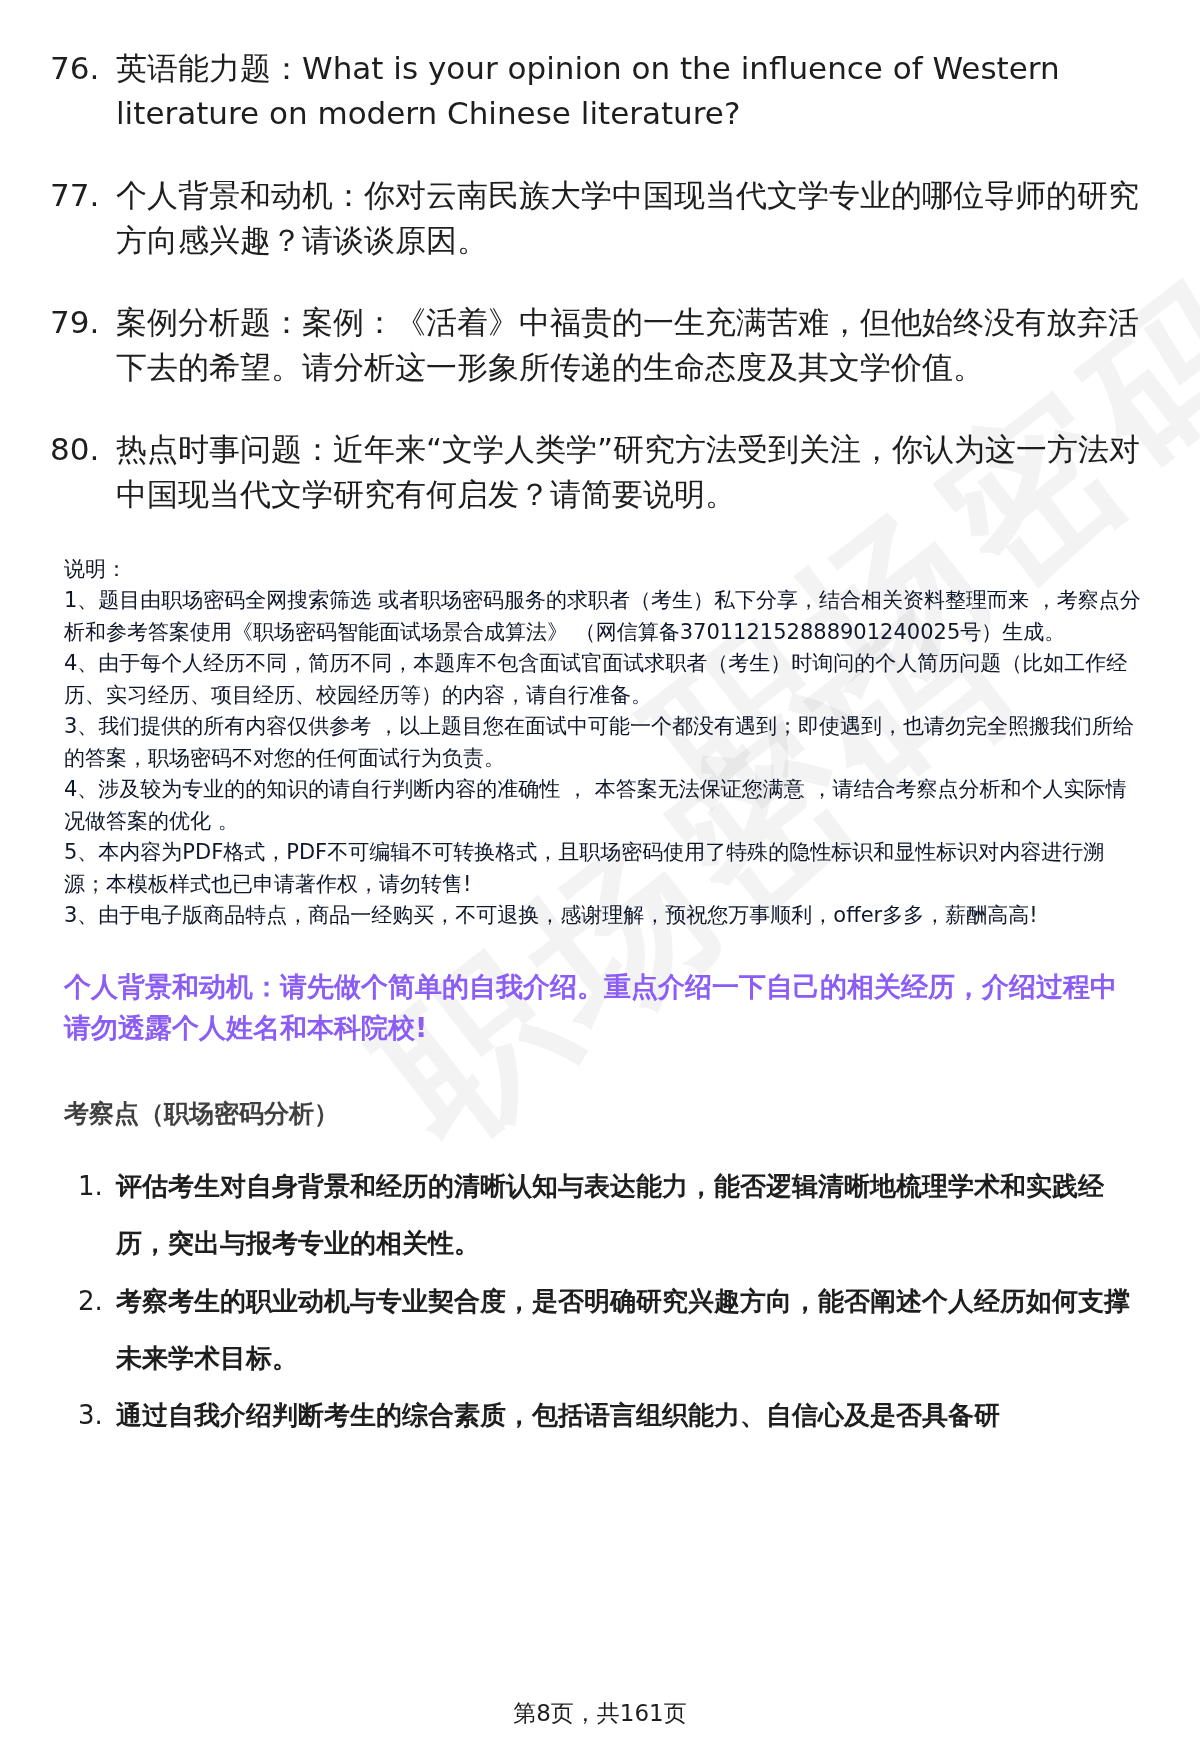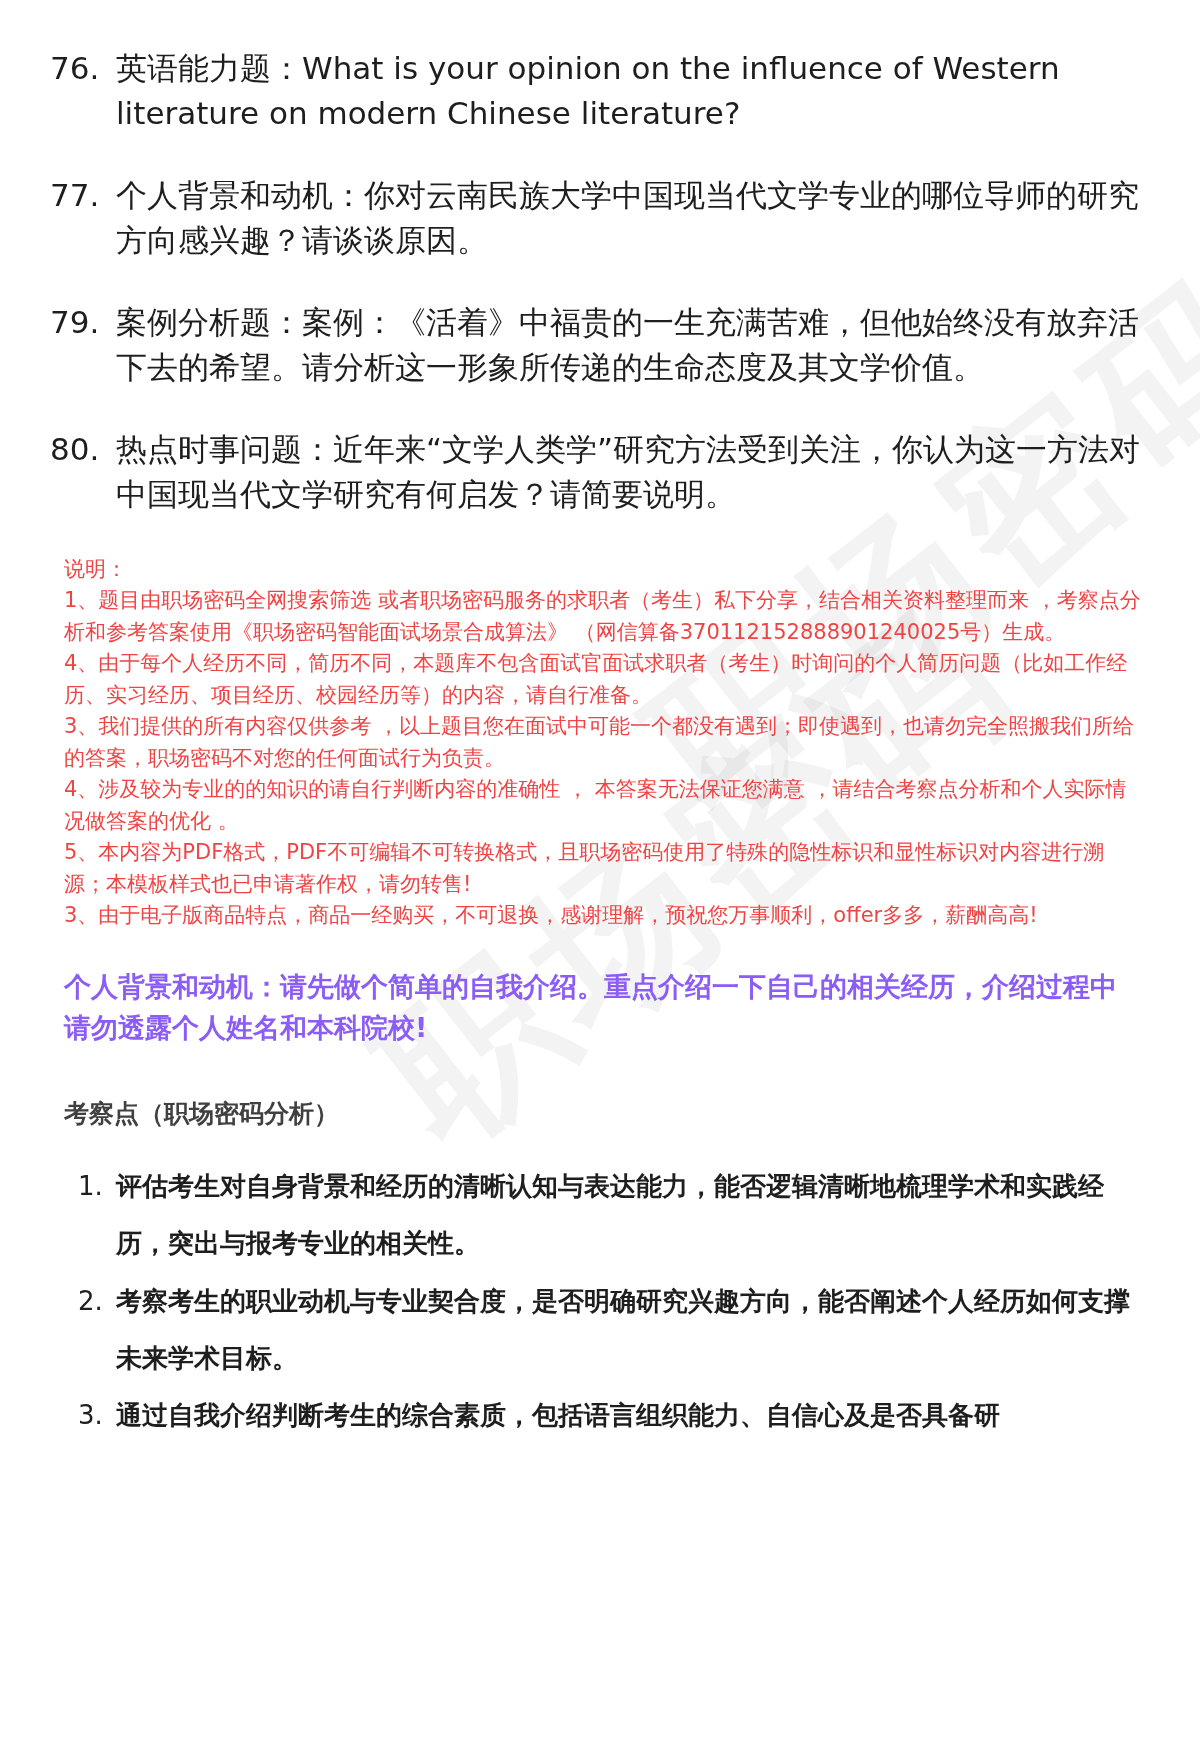--- a/index.html
+++ b/index.html
@@ -49,21 +49,21 @@
   }
   .q-text {
     flex: 1;
   }
   
   .notes {
     margin-top: 6px;
     margin-left: 14px;
     font-size: 21px;
     line-height: 1.5;
-    color: #ef4444;
+    color: #0f172a;
   }
   .note-line {
     margin: 0;
   }
   
   .highlight {
     margin: 34px 0 0 14px;
     font-size: 27px;
     line-height: 1.55;
     font-weight: bold;
@@ -159,14 +159,15 @@
         <span class="a-text">考察考生的职业动机与专业契合度，是否明确研究兴趣方向，能否阐述个人经历如何支撑未来学术目标。</span>
       </div>
       <div class="a-item">
         <span class="a-num">3.</span>
         <span class="a-text">通过自我介绍判断考生的综合素质，包括语言组织能力、自信心及是否具备研</span>
       </div>
     </div>
 
   </div>
 
+  <div class="footer">第8页，共161页</div>
 
 </div>
 
 </body></html>

